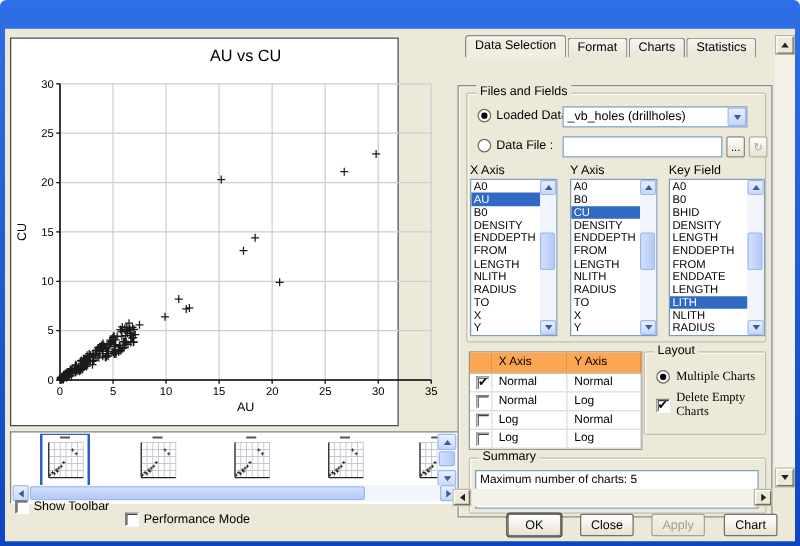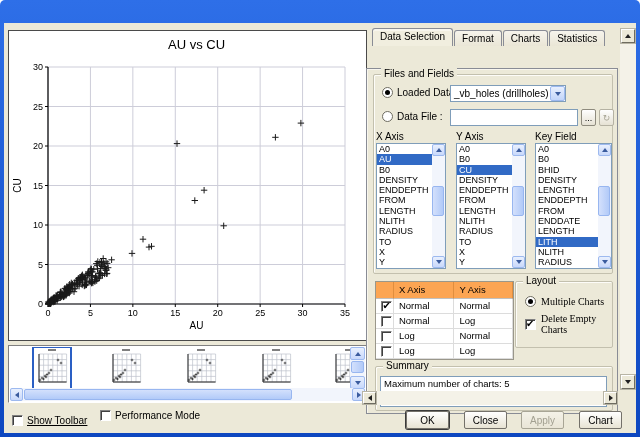--- a/index.html
+++ b/index.html
@@ -15,21 +15,21 @@
   #win-buttons{position:absolute;right:5px;top:3px;display:flex;gap:2px;}
   .winbtn{width:20px;height:17px;border:1px solid #fff;border-radius:3px;color:#fff;
     background:linear-gradient(180deg,#6A96E8,#3A64D0 50%,#2D55C0);display:flex;align-items:center;justify-content:center;
     font-size:10px;font-weight:bold;line-height:1;}
   .winbtn.close{background:linear-gradient(180deg,#F2987C,#E0552E 45%,#C43C18);}
   .glyph-min{width:8px;height:3px;background:#fff;margin-top:8px;}
   .glyph-max{width:9px;height:8px;border:1px solid #fff;border-top-width:3px;}
   
   #content{position:absolute;left:4px;top:23px;width:632px;height:410px;background:#ECE9D8;}
   
-  #chart-panel{position:absolute;left:4px;top:7px;width:359px;height:311px;background:#fff;border:1px solid #4A4A4A;}
+  #chart-panel{position:absolute;left:4px;top:7px;width:311px;height:311px;background:#fff;border:1px solid #4A4A4A;}
   
   #thumb-strip{position:absolute;left:4px;top:322px;width:359px;height:58px;background:#fff;
     border:1px solid;border-color:#808080 #fff #fff #808080;}
   #thumb-view{position:absolute;left:1px;top:1px;width:341px;height:42px;overflow:hidden;}
   .thumb{position:absolute;top:1px;width:68px;text-align:center;cursor:default;}
   .thumb-icon{display:inline-block;background:#fff;position:relative;}
   .thumb.selected .thumb-icon{outline:2px solid #2A5FC4;}
   
   .xpsb{position:absolute;background:#F2F5FC;}
   .xp-btn{position:absolute;background:linear-gradient(180deg,#E9F0FE,#C8D8FB);border:1px solid #9DB9EF;border-radius:2px;
@@ -328,21 +328,21 @@
         <div class="xp-btn" style="left:0;top:0;width:13px;height:13px;">
             <span class="tri left"></span>
           </div>
         <div class="xp-thumb h" style="left:14px;top:1px;width:268px;height:11px;"></div>
         <div class="xp-btn" style="right:0;top:0;width:13px;height:13px;">
             <span class="tri right"></span>
           </div>
       </div>
     </div>
 
-    <div class="checkrow" style="left:8px;top:392px;text-decoration:underline;">
+    <div class="checkrow" style="left:8px;top:377px;">
       <span class="cb" id="cb-toolbar"></span>
       <span class="lbl">Show Toolbar</span>
     </div>
     <div class="checkrow" style="left:96px;top:387px;">
       <span class="cb" id="cb-perf"></span>
       <span class="lbl">Performance Mode</span>
     </div>
 
     <div id="tab-strip">
         <div class="tab active">Data Selection</div>
@@ -352,21 +352,21 @@
       </div>
     <div id="tab-panel">
 
       <div class="groupbox" style="left:6px;top:5px;width:240px;height:200px;">
         <span class="gb-label">Files and Fields</span>
 
         <div class="row-flex" style="left:8px;top:12px;">
           <span class="radio sel"></span>
           <span class="lbl">Loaded Data :</span>
         </div>
-        <div class="combo" style="position:absolute;left:76px;top:10px;width:116px;">
+        <div class="combo" style="position:absolute;left:76px;top:10px;width:148px;">
           <span class="val">_vb_holes (drillholes)</span>
           <span class="drop">
               <span class="tri down"></span>
             </span>
         </div>
 
         <div class="row-flex" style="left:8px;top:36px;">
           <span class="radio"></span>
           <span class="lbl">Data File :</span>
         </div>

